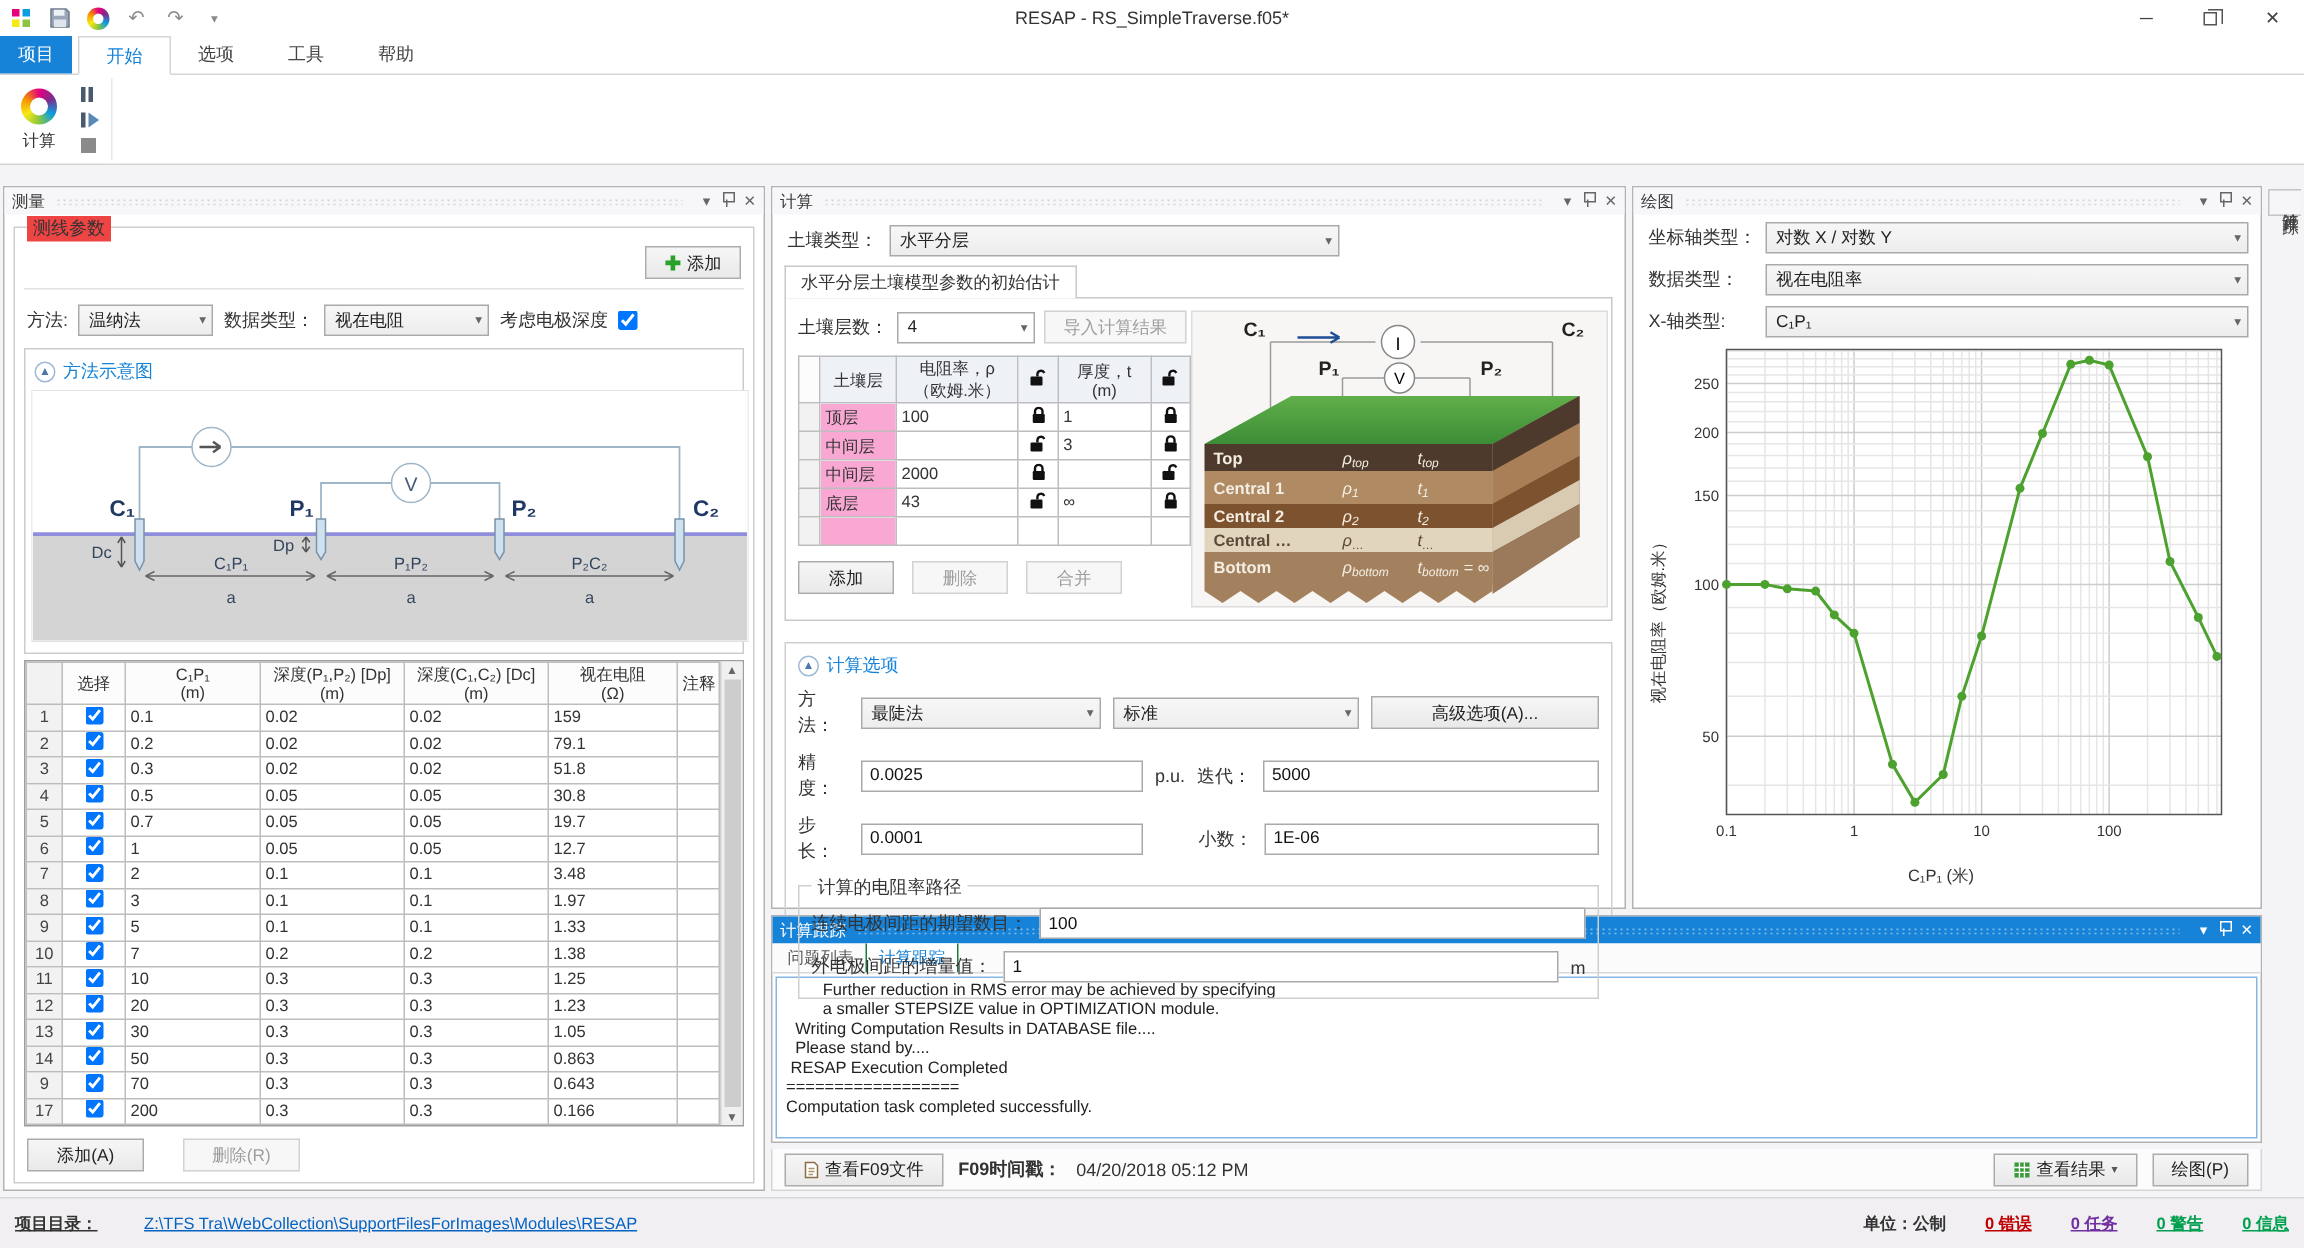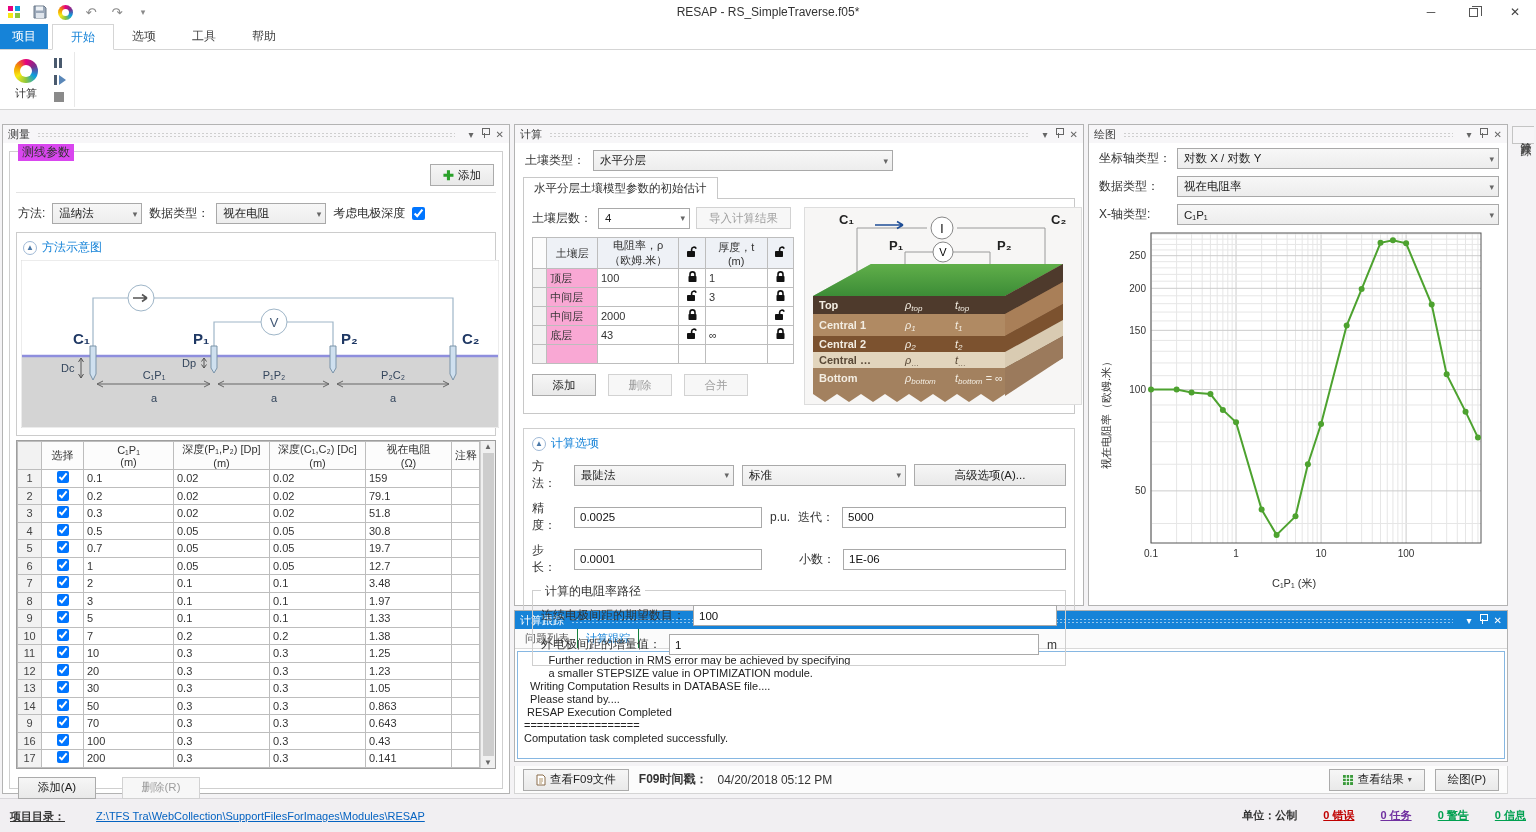--- a/index.html
+++ b/index.html
@@ -40,21 +40,21 @@
   .phead .hic { color:#666; font-size:10px; margin-left:7px; }
   .pin { display:inline-block; width:8px; height:10px; position:relative; }
   .pin:before { content:""; position:absolute; left:1px; top:0; width:6px; height:5px; border:1px solid #666; }
   .pin:after { content:""; position:absolute; left:3.5px; top:5px; width:1px; height:5px; background:#666; }
   .phead.blue { background:#1683d8; color:#fff; }
   .phead.blue .dots { background-image:radial-gradient(rgba(255,255,255,.55) 0.8px, transparent 0.9px); }
   .phead.blue .hic { color:#fff; }
   .phead.blue .pin:before { border-color:#fff; } .phead.blue .pin:after { background:#fff; }
 
   .gbox { border:1px solid #cfcfcf; position:relative; margin:8px 6px 4px 6px; padding:10px 6px 6px 6px; }
-  .glabel { position:absolute; top:-8px; left:8px; background:#d946ef; padding:0 4px; color:#333; }
+  .glabel { position:absolute; top:-8px; left:8px; background:#ef4444; padding:0 4px; color:#333; }
 
   .btn { display:inline-flex; align-items:center; justify-content:center; gap:4px; border:1px solid #ababab; background:linear-gradient(#f6f6f6,#e9e9e9); padding:2px 12px; font-size:11.5px; color:#222; height:22px; }
   .btn.dis { color:#9e9e9e; background:#f7f7f7; border-color:#d2d2d2; }
   .combo { display:inline-flex; align-items:center; justify-content:space-between; border:1px solid #a9a9a9; background:linear-gradient(#f7f7f7,#ededed); padding:0 4px 0 6px; height:21px; font-size:11.5px; color:#222; }
   .combo .car { color:#666; font-size:9px; margin-left:6px; }
   .tin { display:inline-flex; align-items:center; border:1px solid #a9a9a9; background:#fff; padding:0 5px; height:21px; font-size:11.5px; color:#111; }
   .lbl { color:#333; }
   .bluelink { color:#1683d8; }
   .chev { width:14px; height:14px; border:1px solid #9fb9d6; border-radius:50%; color:#4a78a8; font-size:8px; display:inline-flex; align-items:center; justify-content:center; margin-right:5px; background:#fff; }
 
@@ -73,21 +73,21 @@
   .tblwrap { display:flex; margin-top:4px; border:1px solid #9e9e9e; }
   .sbar { width:15px; flex:none; background:#f0f0f0; border-left:1px solid #d0d0d0; display:flex; flex-direction:column; align-items:center; justify-content:space-between; padding:1px 0; font-size:8px; color:#666; }
   .sthumb { width:11px; flex:1; margin:2px 0; background:#cdcdcd; }
   .btnrow { display:flex; gap:26px; padding:8px 2px 2px 2px; }
 
   
   .cpanel { width:570px; flex:none; }
   .crow { display:flex; align-items:center; gap:8px; padding:7px 10px 6px 10px; }
   .tabstrip { display:flex; padding:0 8px; }
   .ctab { border:1px solid #c8c8c8; border-bottom:none; background:#fff; padding:3px 10px; font-size:11.5px; position:relative; z-index:2; }
-  .tabbox { border:1px solid #c8c8c8; margin:-1px 8px 0 8px; padding:8px; display:flex; gap:10px; }
+  .tabbox { border:1px solid #c8c8c8; margin:-1px 8px 0 8px; padding:8px; display:flex; }
   .soilcol { width:262px; flex:none; }
   .imgbox { flex:1; border:1px solid #ddd; background:#f7f6f5; display:flex; align-items:center; justify-content:center; }
   table.soil td, table.soil th { height:19px; }
   .soilname { background:#f9a8d4; }
   .optbox { border:1px solid #cfcfcf; margin:14px 8px 0 8px; padding:6px 8px; }
   .optrow { display:flex; align-items:center; gap:8px; padding:4px 0; }
   .pathbox { border:1px solid #cfcfcf; position:relative; margin-top:10px; padding:10px 8px 6px 8px; }
 
   
   .tpanel { flex:none; }
@@ -438,35 +438,26 @@
               <tr>
        <td class="rowhdr">9</td>
        <td style="text-align:center;"><input type="checkbox" checked="" style="width: 12px; height: 12px;"></td>
        <td>70</td>
        <td>0.3</td>
        <td>0.3</td>
        <td>0.643</td>
        <td></td>
      </tr>
               <tr>
-       <td class="rowhdr">16</td>
-       <td style="text-align:center;"><input type="checkbox" checked="" style="width: 12px; height: 12px;"></td>
-       <td>100</td>
-       <td>0.3</td>
-       <td>0.3</td>
-       <td>0.43</td>
-       <td></td>
-     </tr>
-              <tr>
        <td class="rowhdr">17</td>
        <td style="text-align:center;"><input type="checkbox" checked="" style="width: 12px; height: 12px;"></td>
        <td>200</td>
        <td>0.3</td>
        <td>0.3</td>
-       <td>0.141</td>
+       <td>0.166</td>
        <td></td>
      </tr>
             </tbody>
         </table>
         <div class="sbar">
             <span>▲</span>
             <span class="sthumb"></span>
             <span>▼</span>
           </div>
       </div>

